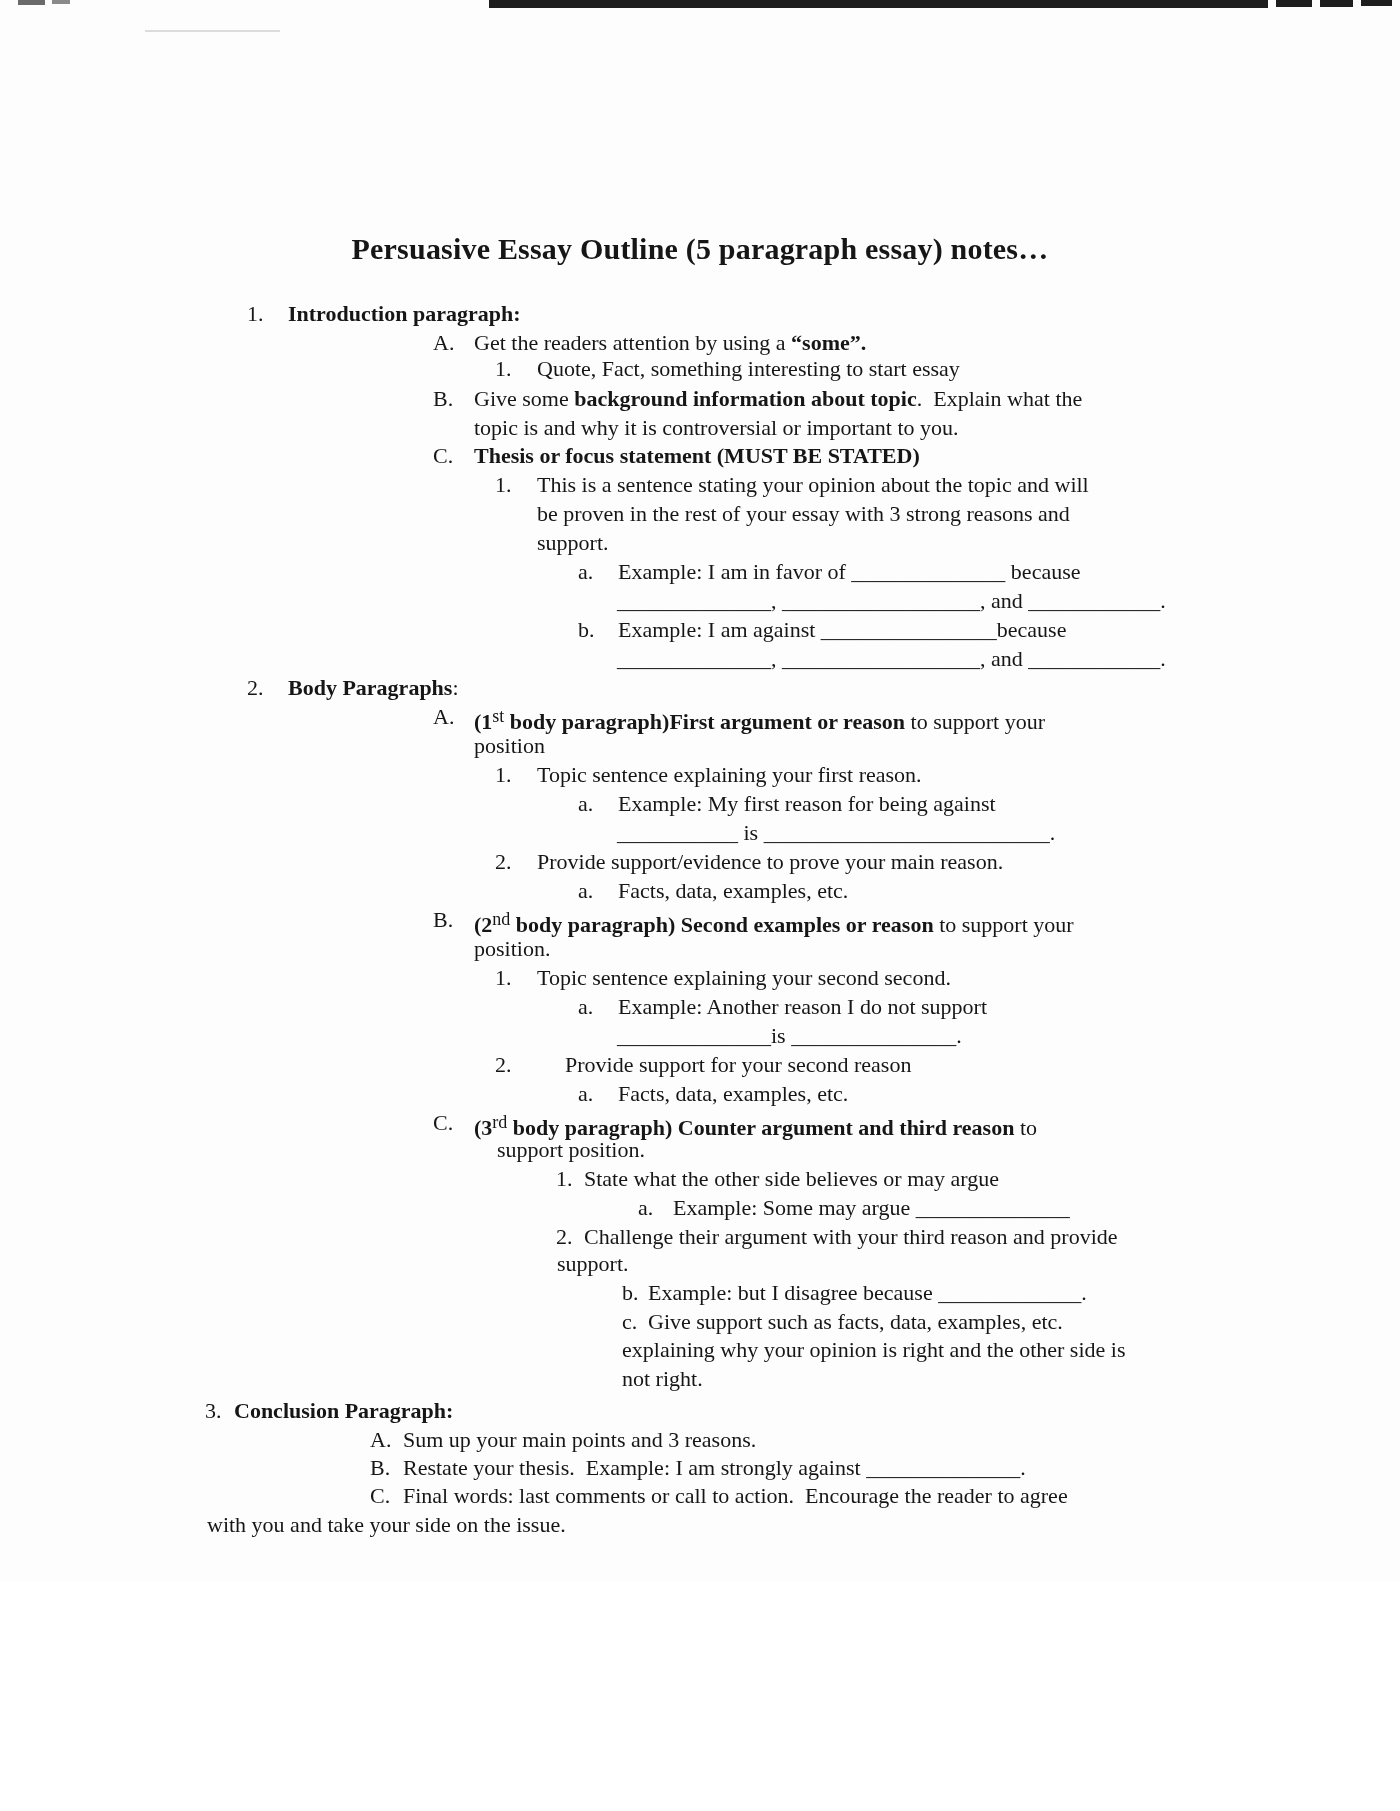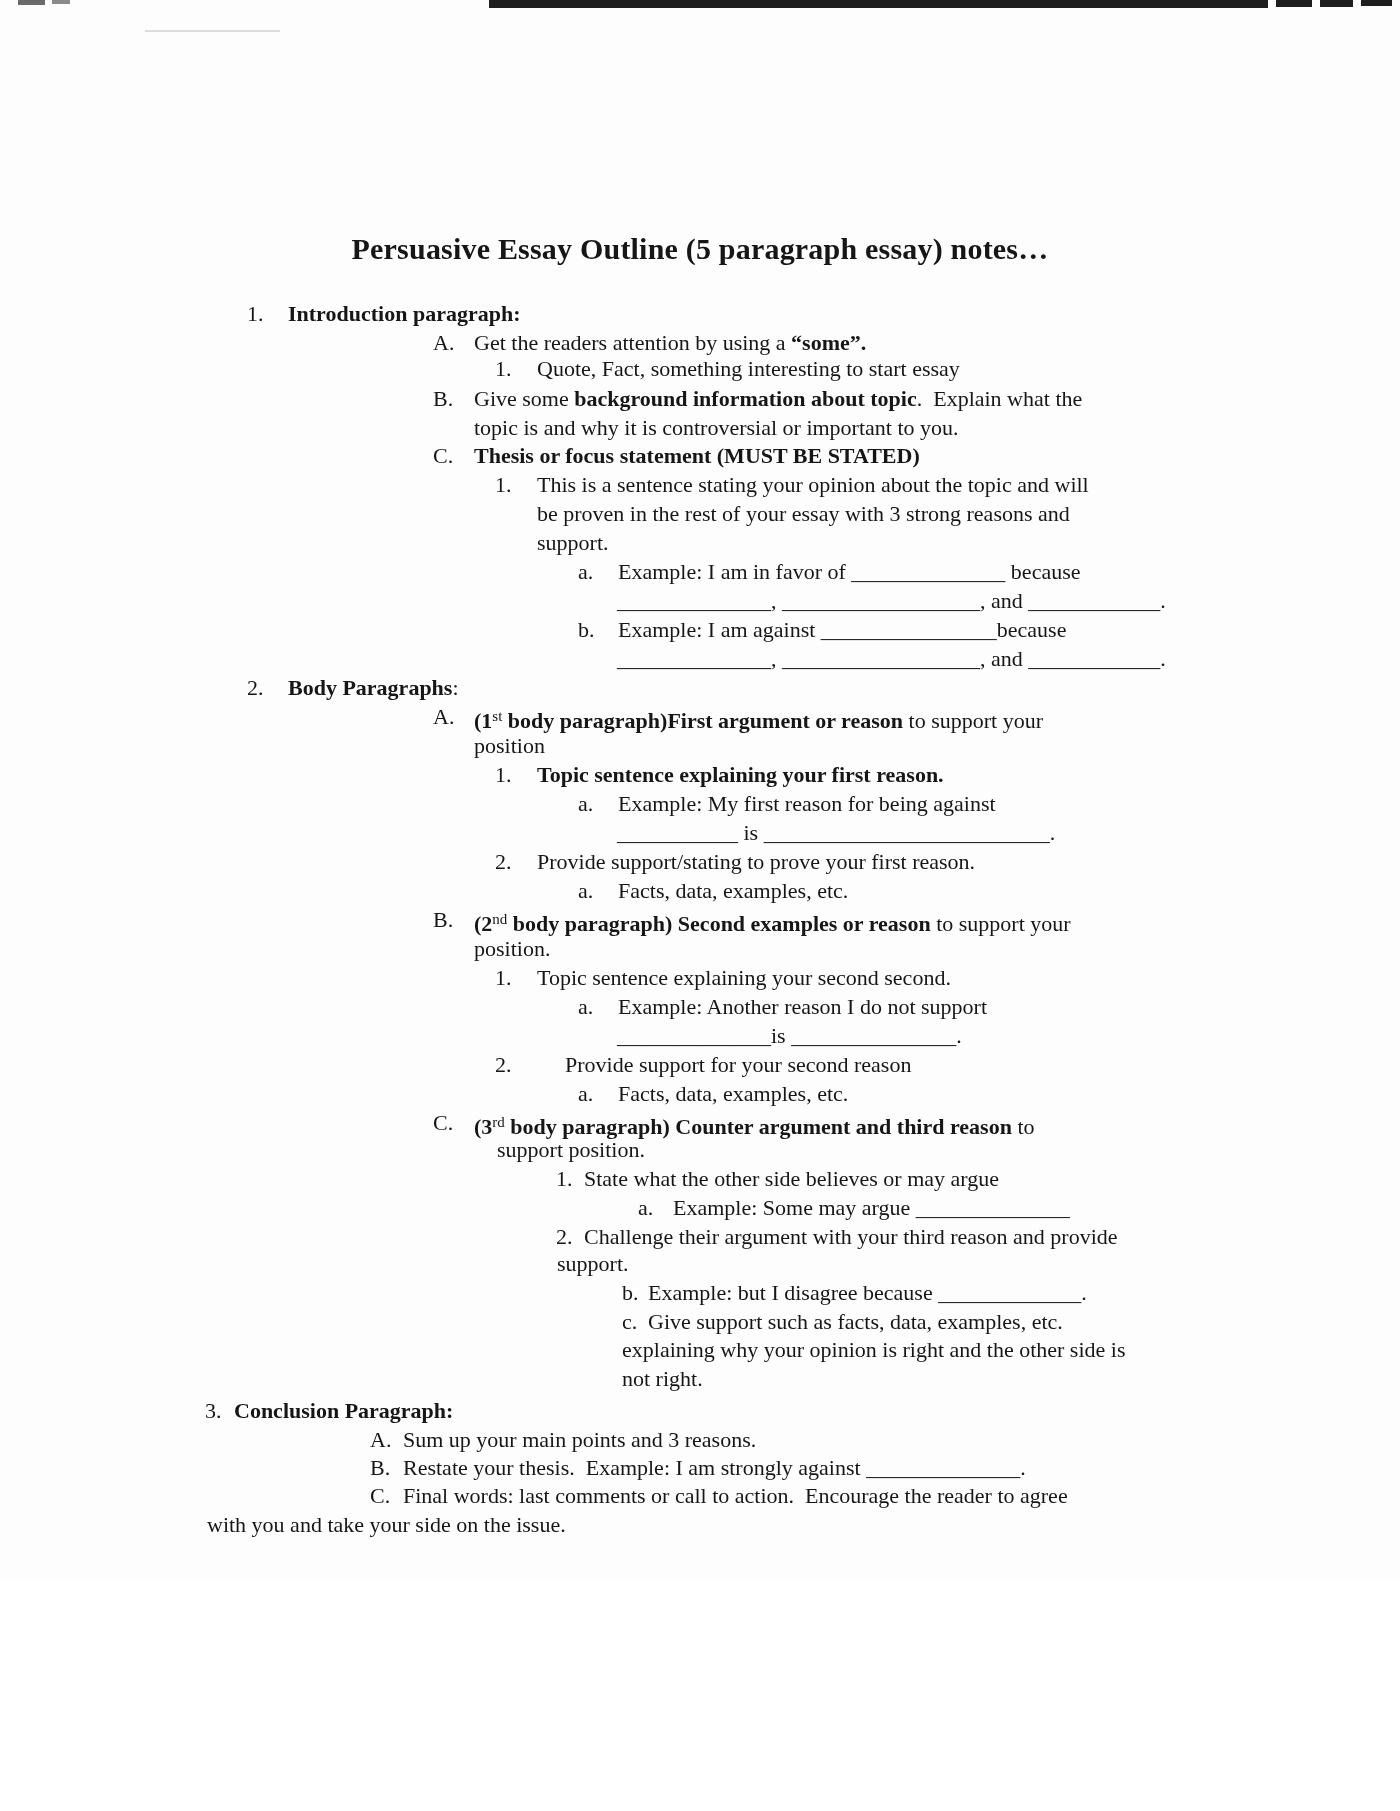--- a/index.html
+++ b/index.html
@@ -24,21 +24,21 @@
     white-space:nowrap;
     letter-spacing:.2px;
   }
   .ln{
     position:absolute;
     font-size:22px;
     line-height:29px;
     white-space:pre;
   }
   .ln .b{font-weight:700;}
-  .ln .sup{font-size:15px;vertical-align:7px;font-weight:inherit;}
+  .ln .sup{font-size:18px;vertical-align:7px;font-weight:inherit;}
   .bar{position:absolute;}
 </style>
 </head>
 <body>
 
 <div class="page">
   <div id="artifacts">
       <div class="bar" style="left: 489px; top: 0px; width: 779px; height: 8px; background: rgb(30, 30, 30);"></div>
       <div class="bar" style="left: 1276px; top: 0px; width: 36px; height: 7px; background: rgb(30, 30, 30);"></div>
       <div class="bar" style="left: 1320px; top: 0px; width: 33px; height: 7px; background: rgb(30, 30, 30);"></div>
@@ -69,26 +69,26 @@
       <div class="ln" style="left: 617px; top: 586px;"><span class="">______________, __________________, and ____________.</span></div>
       <div class="ln" style="left: 578px; top: 615px;">b.</div>
       <div class="ln" style="left: 618px; top: 615px;"><span class="">Example: I am against ________________because</span></div>
       <div class="ln" style="left: 617px; top: 644px;"><span class="">______________, __________________, and ____________.</span></div>
       <div class="ln b" style="left: 247px; top: 673px;">2.</div>
       <div class="ln" style="left: 288px; top: 673px;"><span class="b ">Body Paragraphs</span><span class="">:</span></div>
       <div class="ln" style="left: 433px; top: 702px;">A.</div>
       <div class="ln" style="left: 474px; top: 702px;"><span class="b ">(1</span><span class="b sup">st</span><span class="b "> body paragraph)First argument or reason</span><span class=""> to support your</span></div>
       <div class="ln" style="left: 474px; top: 731px;"><span class="">position</span></div>
       <div class="ln" style="left: 495px; top: 760px;">1.</div>
-      <div class="ln" style="left: 537px; top: 760px; font-weight: bold;"><span class="">Topic sentence explaining your first reason.</span></div>
+      <div class="ln" style="left: 537px; top: 760px;"><span class="">Topic sentence explaining your first reason.</span></div>
       <div class="ln" style="left: 578px; top: 789px;">a.</div>
       <div class="ln" style="left: 618px; top: 789px;"><span class="">Example: My first reason for being against</span></div>
       <div class="ln" style="left: 617px; top: 818px;"><span class="">___________ is __________________________.</span></div>
       <div class="ln" style="left: 495px; top: 847px;">2.</div>
-      <div class="ln" style="left: 537px; top: 847px;"><span class="">Provide support/stating to prove your first reason.</span></div>
+      <div class="ln" style="left: 537px; top: 847px;"><span class="">Provide support/evidence to prove your main reason.</span></div>
       <div class="ln" style="left: 578px; top: 876px;">a.</div>
       <div class="ln" style="left: 618px; top: 876px;"><span class="">Facts, data, examples, etc.</span></div>
       <div class="ln" style="left: 433px; top: 905px;">B.</div>
       <div class="ln" style="left: 474px; top: 905px;"><span class="b ">(2</span><span class="b sup">nd</span><span class="b "> body paragraph) Second examples or reason</span><span class=""> to support your</span></div>
       <div class="ln" style="left: 474px; top: 934px;"><span class="">position.</span></div>
       <div class="ln" style="left: 495px; top: 963px;">1.</div>
       <div class="ln" style="left: 537px; top: 963px;"><span class="">Topic sentence explaining your second second.</span></div>
       <div class="ln" style="left: 578px; top: 992px;">a.</div>
       <div class="ln" style="left: 618px; top: 992px;"><span class="">Example: Another reason I do not support</span></div>
       <div class="ln" style="left: 617px; top: 1021px;"><span class="">______________is _______________.</span></div>

